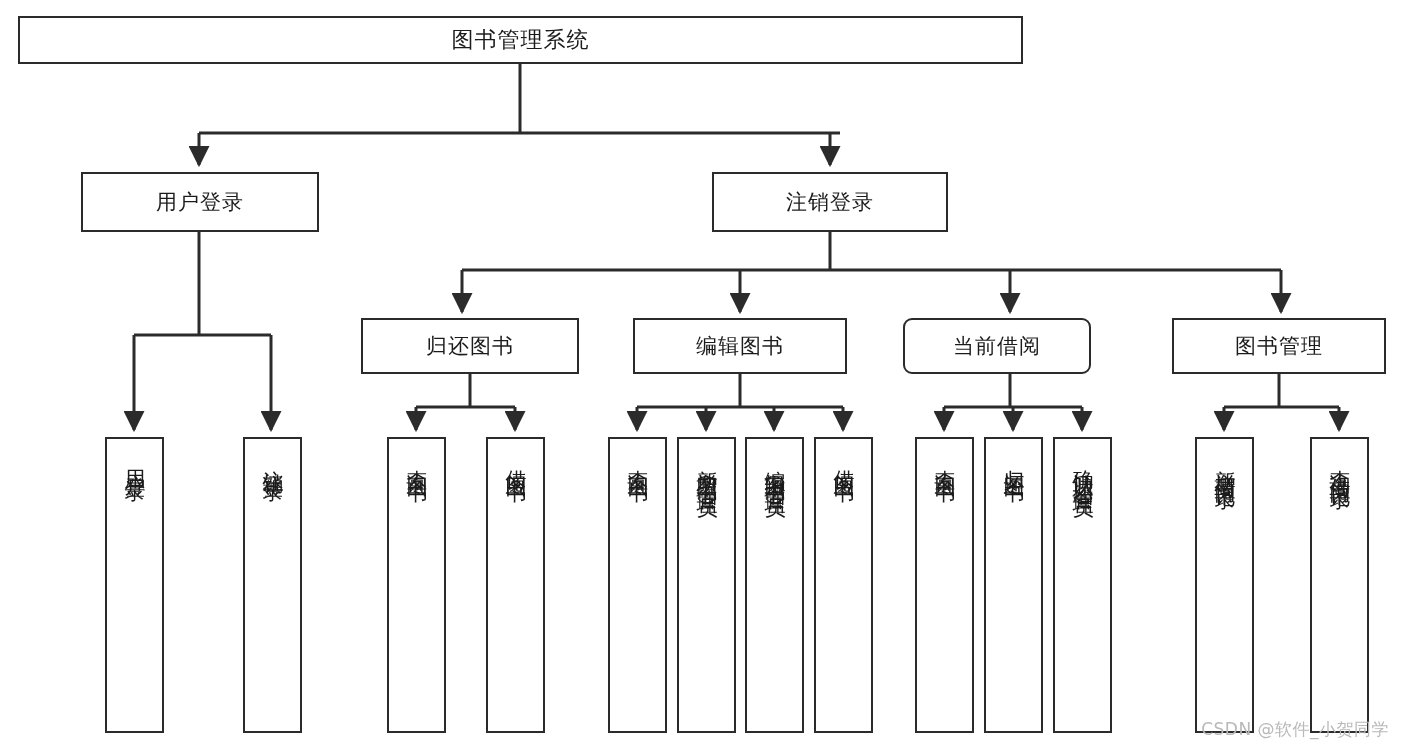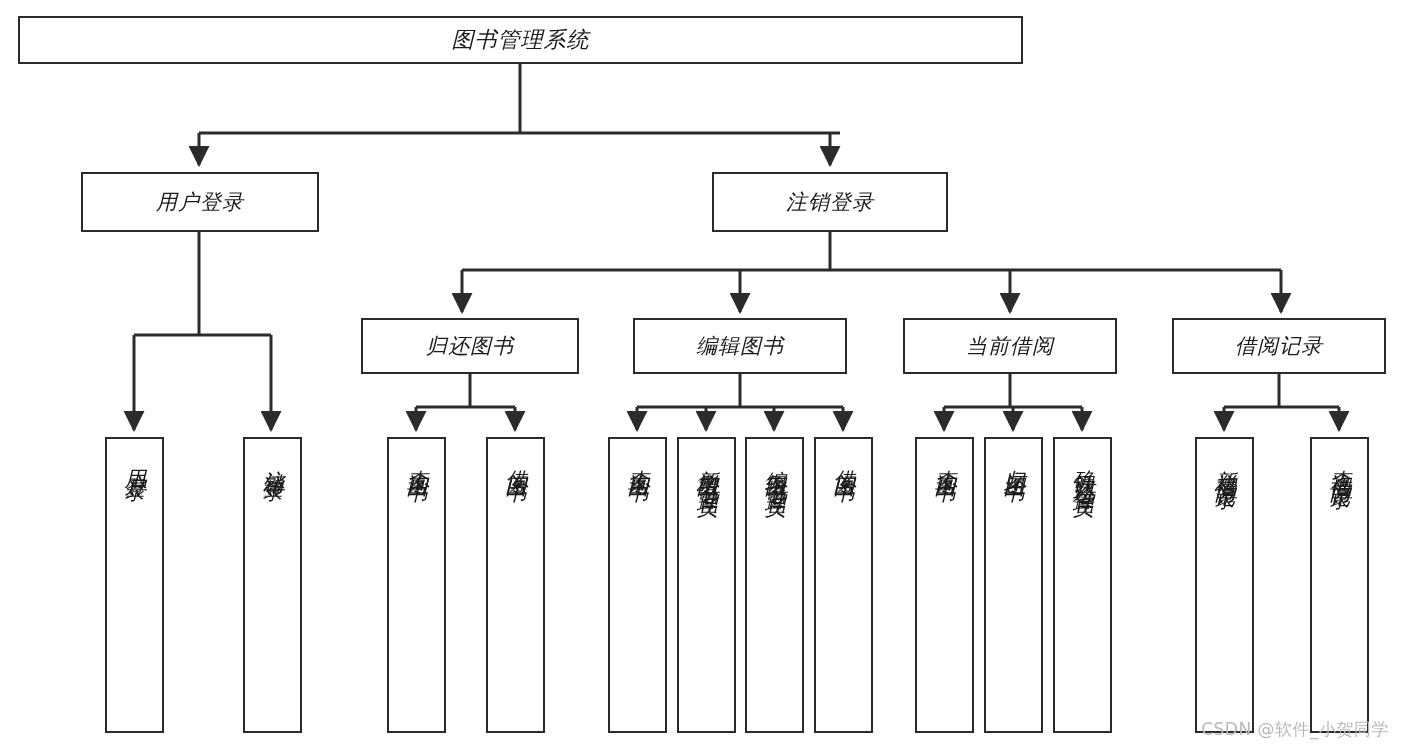--- a/index.html
+++ b/index.html
@@ -27,21 +27,20 @@
   }
   .node {
     position: absolute;
     box-sizing: border-box;
     background: #ffffff;
     border: 2px solid #2b2b2b;
     display: flex;
     align-items: center;
     justify-content: center;
     color: #1b1b1b;
-    font-style: italic;
   }
   .node-label {
     display: block;
     text-align: center;
     line-height: 1.15;
   }
   
   .node.horiz .node-label {
     writing-mode: horizontal-tb;
     font-size: 21px;
@@ -140,25 +139,25 @@
   <div class="node horiz" style="left:712px; top:172px; width:236px; height:60px;">
     <span class="node-label">注销登录</span>
   </div>
 
   <div class="node horiz" style="left:361px; top:318px; width:218px; height:56px;">
     <span class="node-label">归还图书</span>
   </div>
   <div class="node horiz" style="left:633px; top:318px; width:214px; height:56px;">
     <span class="node-label">编辑图书</span>
   </div>
-  <div class="node horiz" style="left:903px; top:318px; width:214px; height:56px;">
+  <div class="node horiz" style="left:903px; top:318px; width:188px; height:56px;border-radius:9px;">
     <span class="node-label">当前借阅</span>
   </div>
   <div class="node horiz" style="left:1172px; top:318px; width:214px; height:56px;">
-    <span class="node-label">借阅记录</span>
+    <span class="node-label">图书管理</span>
   </div>
 
   <div class="node vert" style="left:105px; top:437px; width:59px; height:296px;">
     <span class="node-label">用户登录</span>
   </div>
   <div class="node vert" style="left:243px; top:437px; width:59px; height:296px;">
     <span class="node-label">注销登录</span>
   </div>
 
   <div class="node vert" style="left:387px; top:437px; width:59px; height:296px;">

